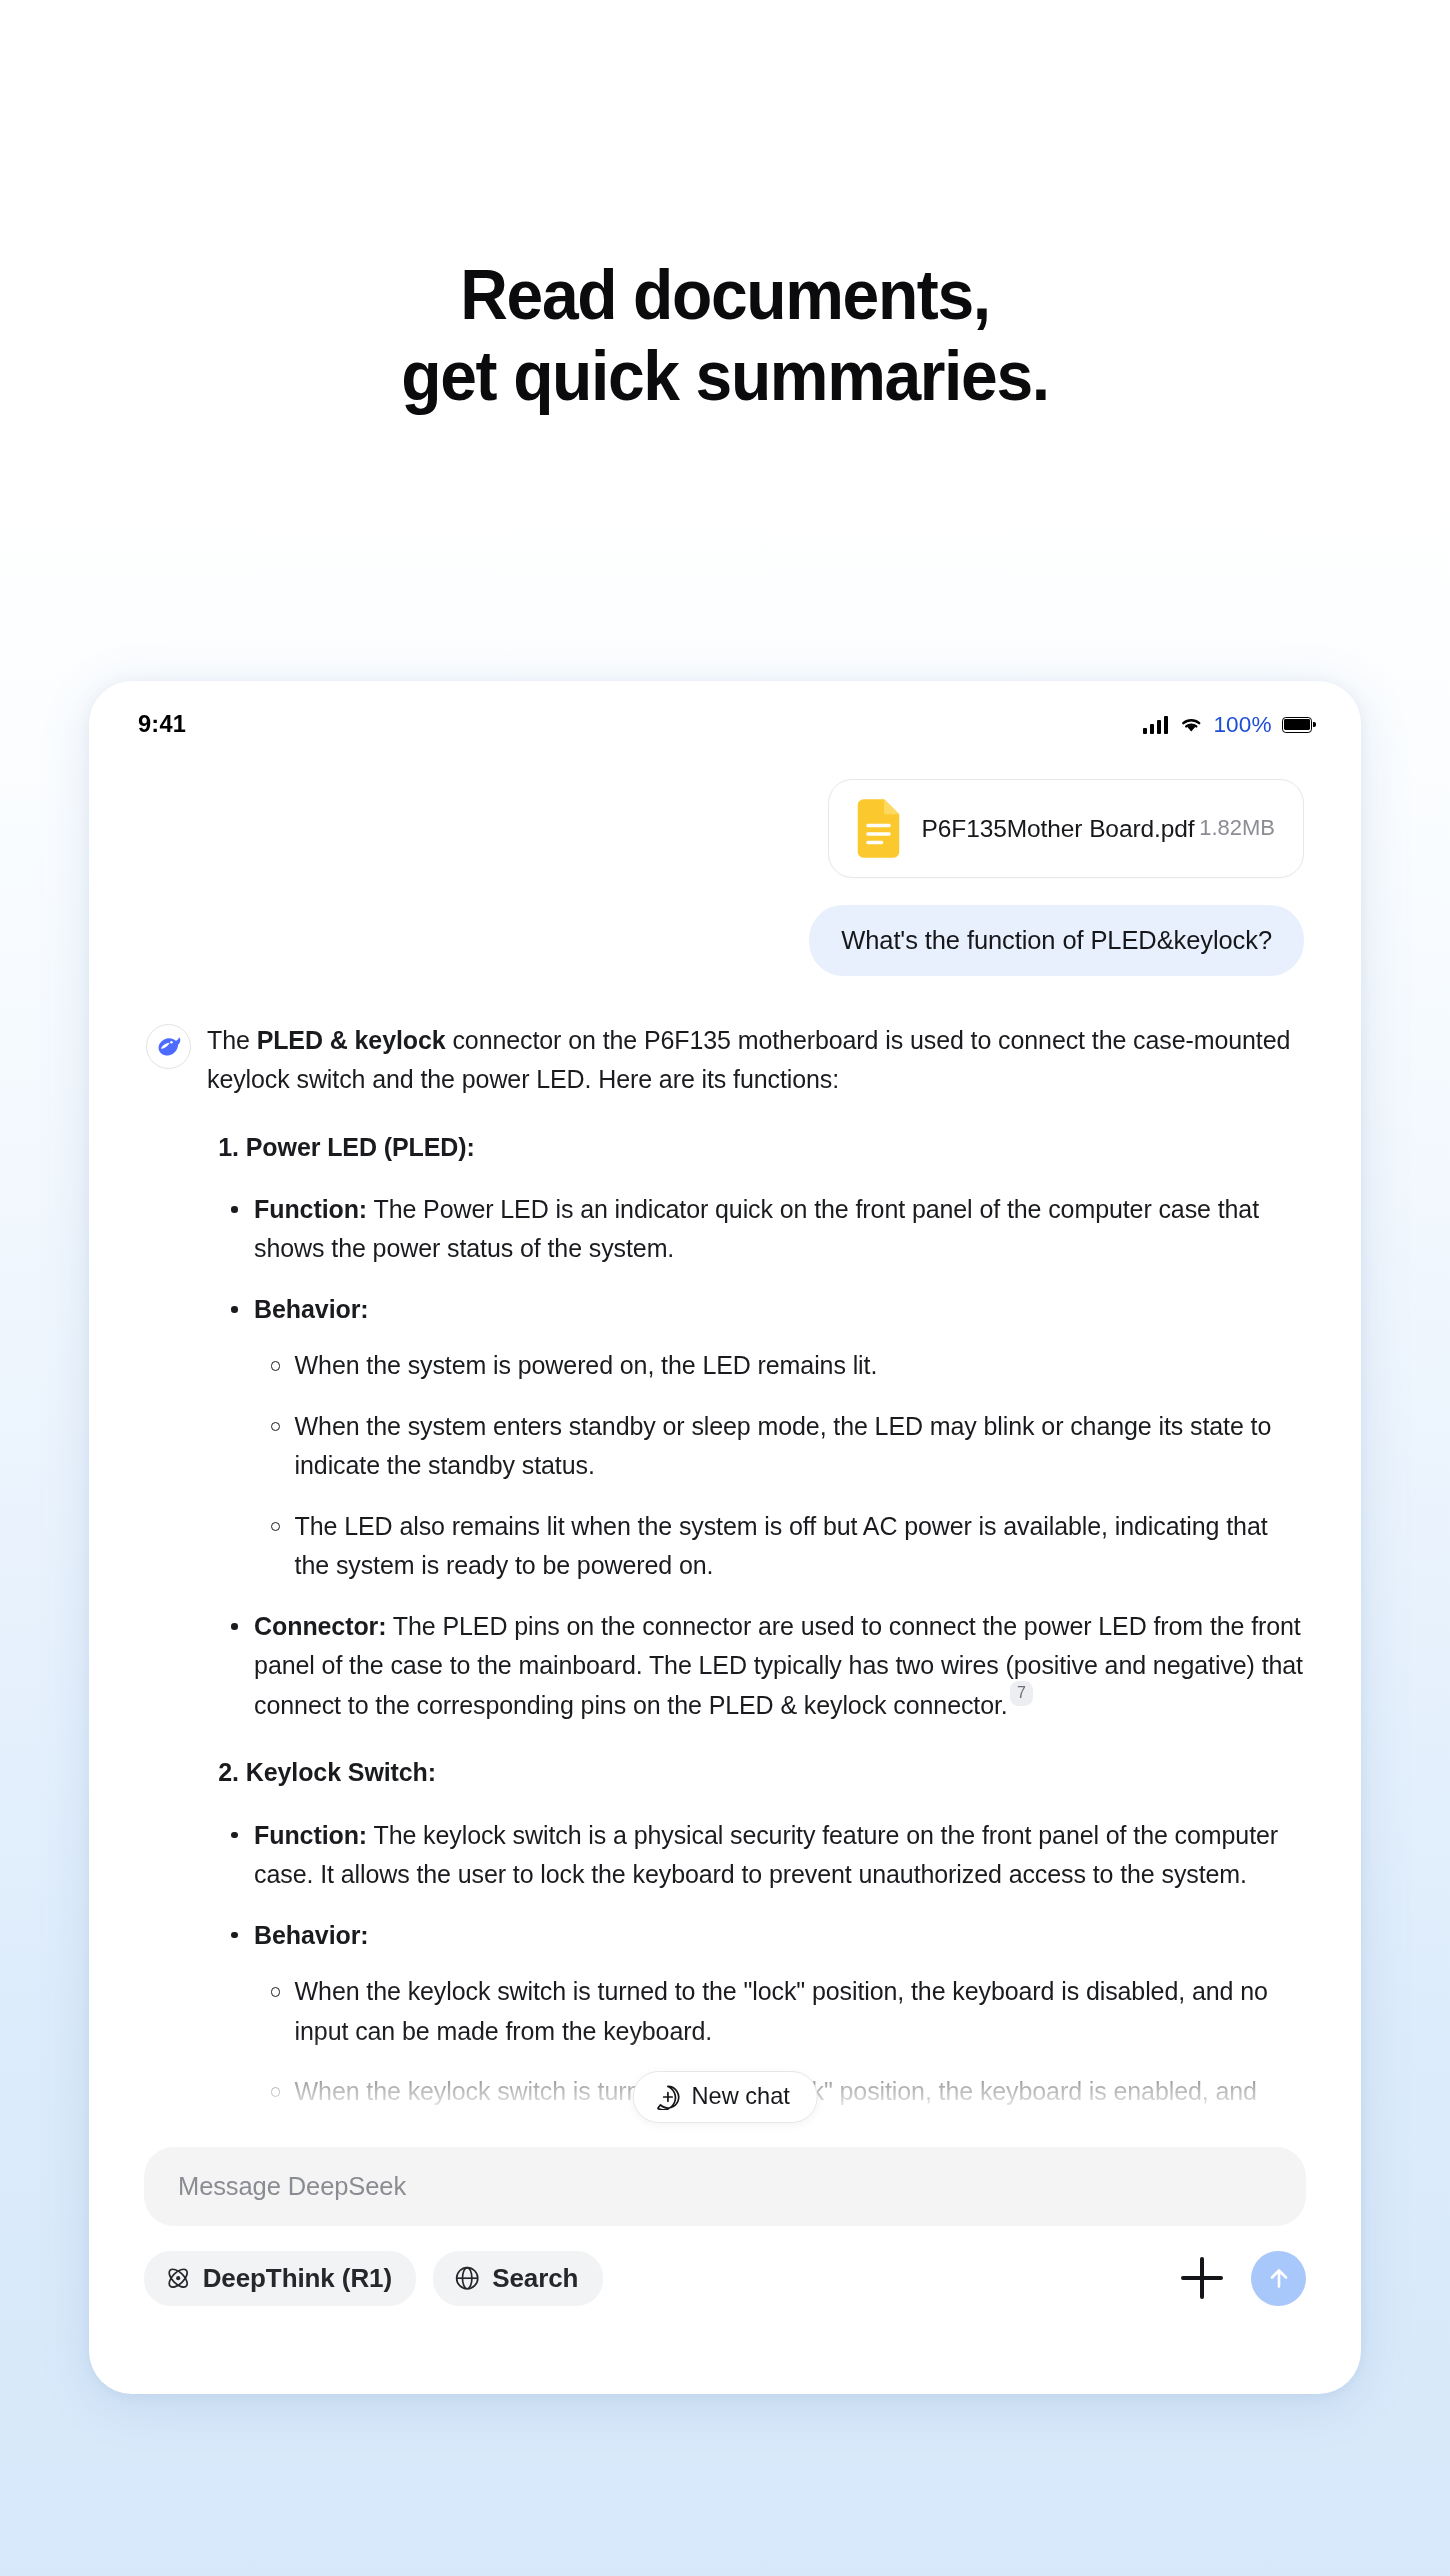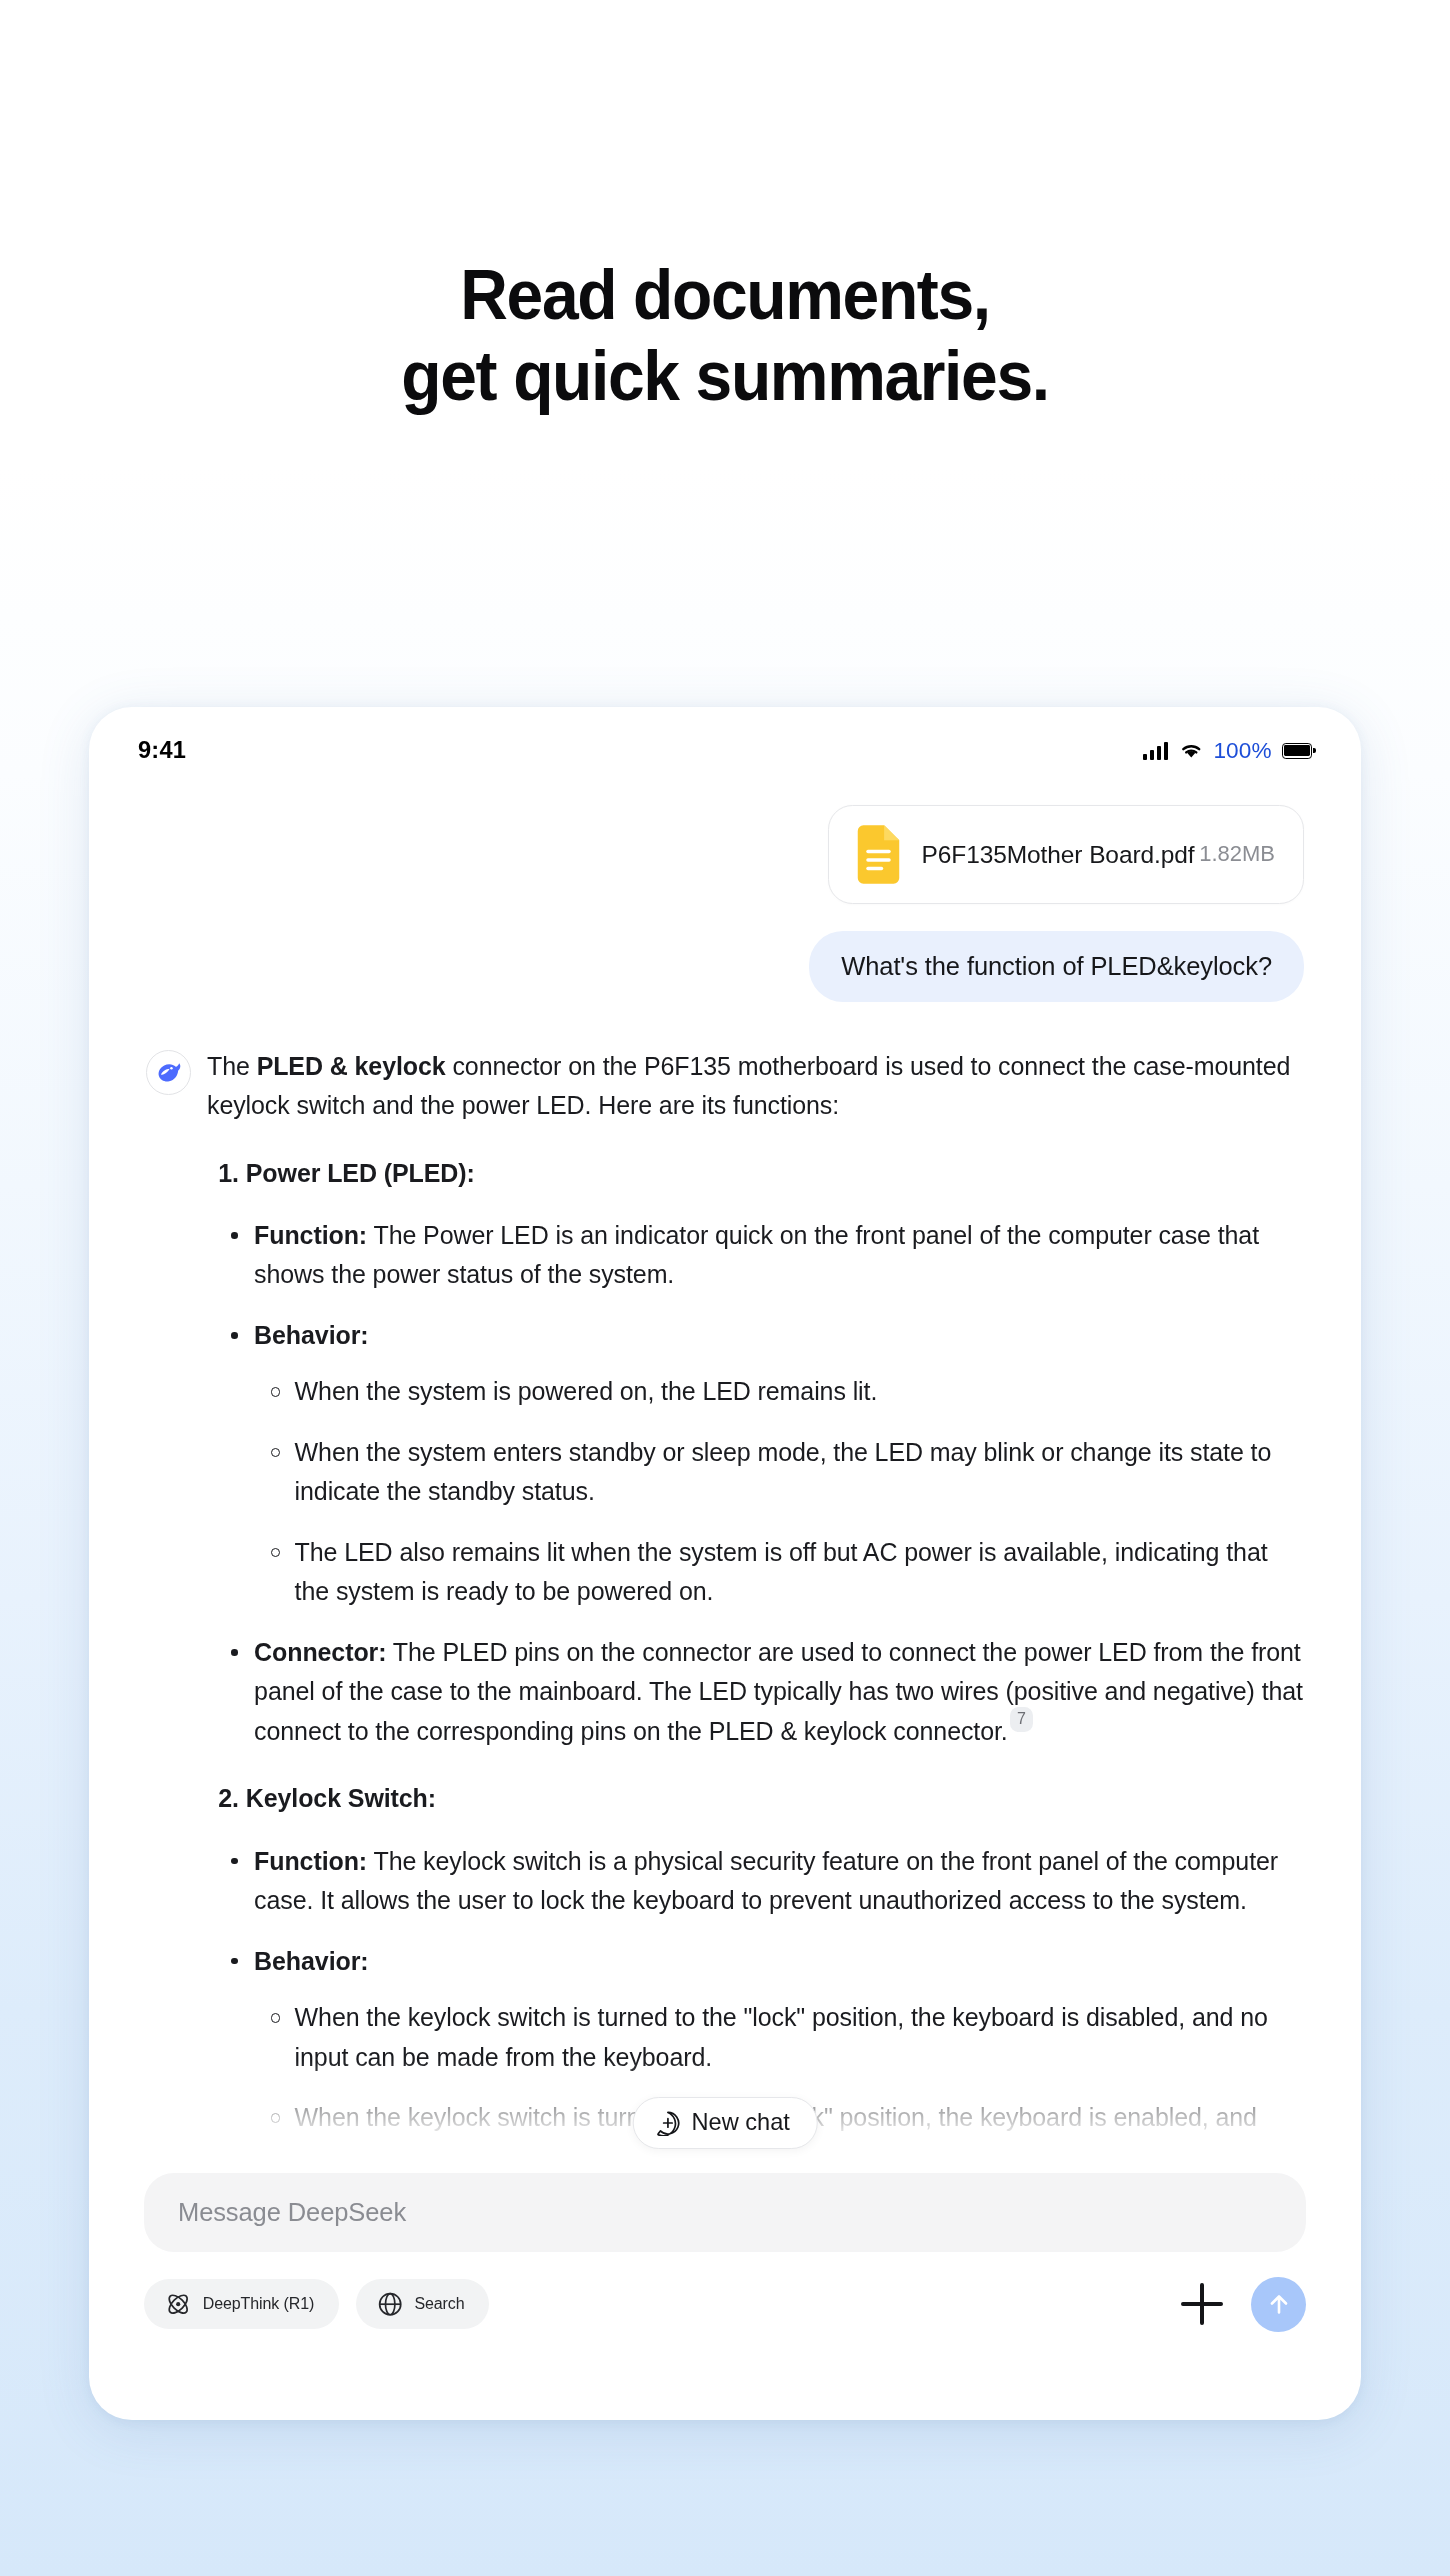--- a/index.html
+++ b/index.html
@@ -38,21 +38,21 @@
     letter-spacing: -1.5px;
     color: #0b0b0d;
     transform: scaleX(0.93);
     transform-origin: center;
   }
 
   
   .device {
     position: absolute;
     left: 89px;
-    top: 707px;
+    top: 681px;
     width: 1272px;
     height: 1713px;
     background: #ffffff;
     border-radius: 43px;
     box-shadow: 0 9.4px 53px rgba(70,110,170,0.14),
                 0 1.9px 11.3px rgba(70,110,170,0.08);
     overflow: hidden;
   }
 
   
@@ -299,23 +299,24 @@
     margin-top: 24.5px;
     gap: 17px;
   }
   .chip {
     display: flex;
     align-items: center;
     gap: 11.3px;
     background: #f2f3f4;
     border-radius: 26.4px;
     padding: 12.3px 24.5px 12.3px 21px;
-    font-size: 16px;
+    font-size: 26px;
     color: #26272b;
     letter-spacing: -0.1px;
+    font-weight: bold;
   }
   .tool-right {
     margin-left: auto;
     display: flex;
     align-items: center;
     gap: 28px;
   }
   .plus-btn {
     width: 42px; height: 42px;
     position: relative;

